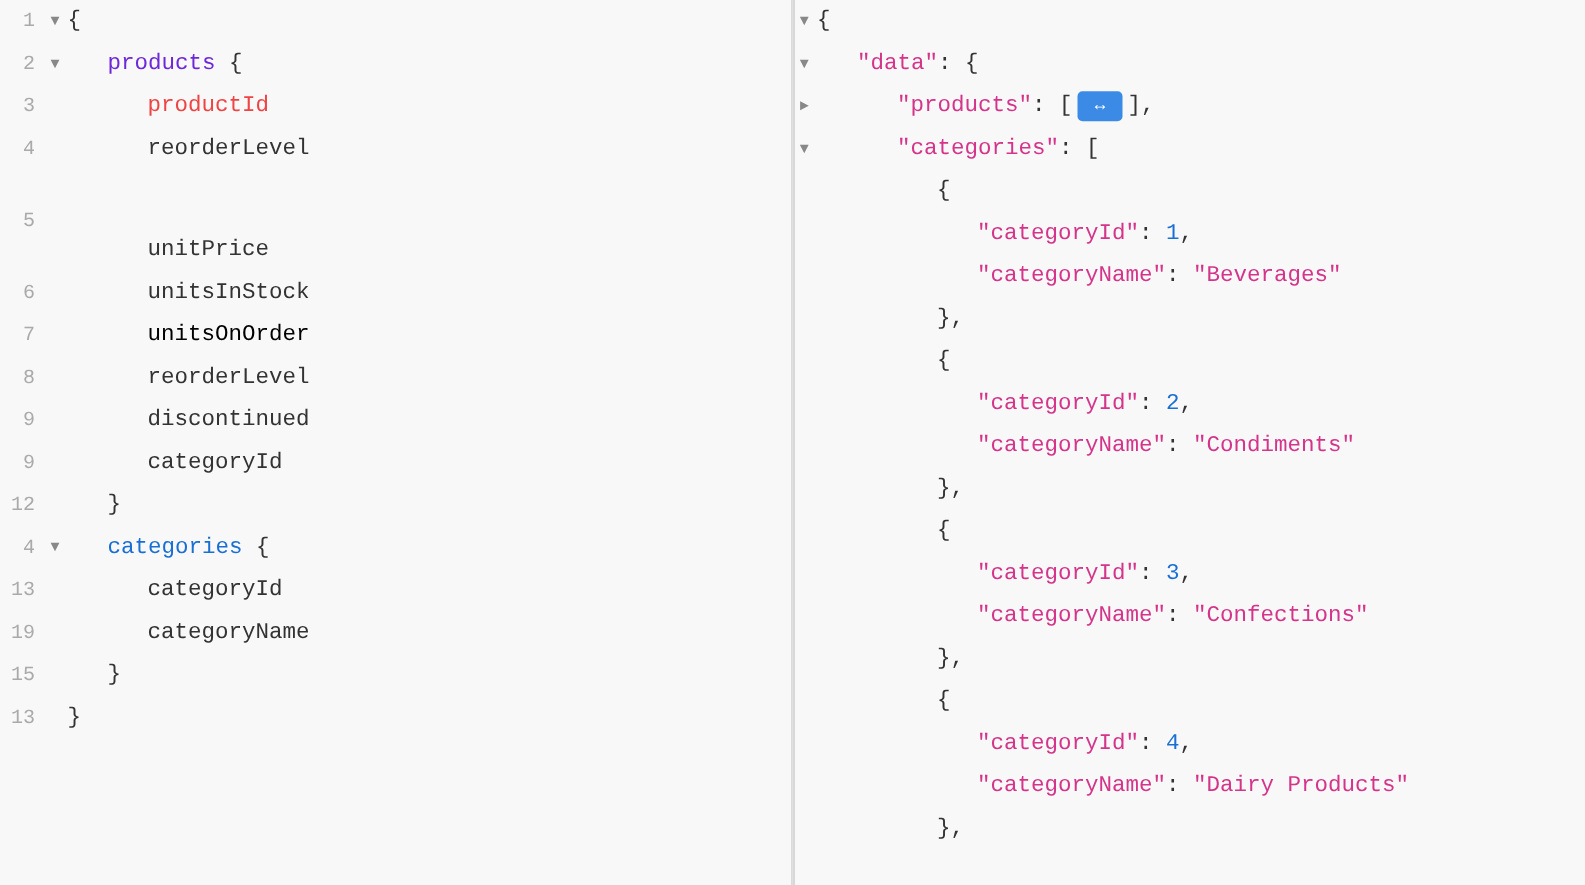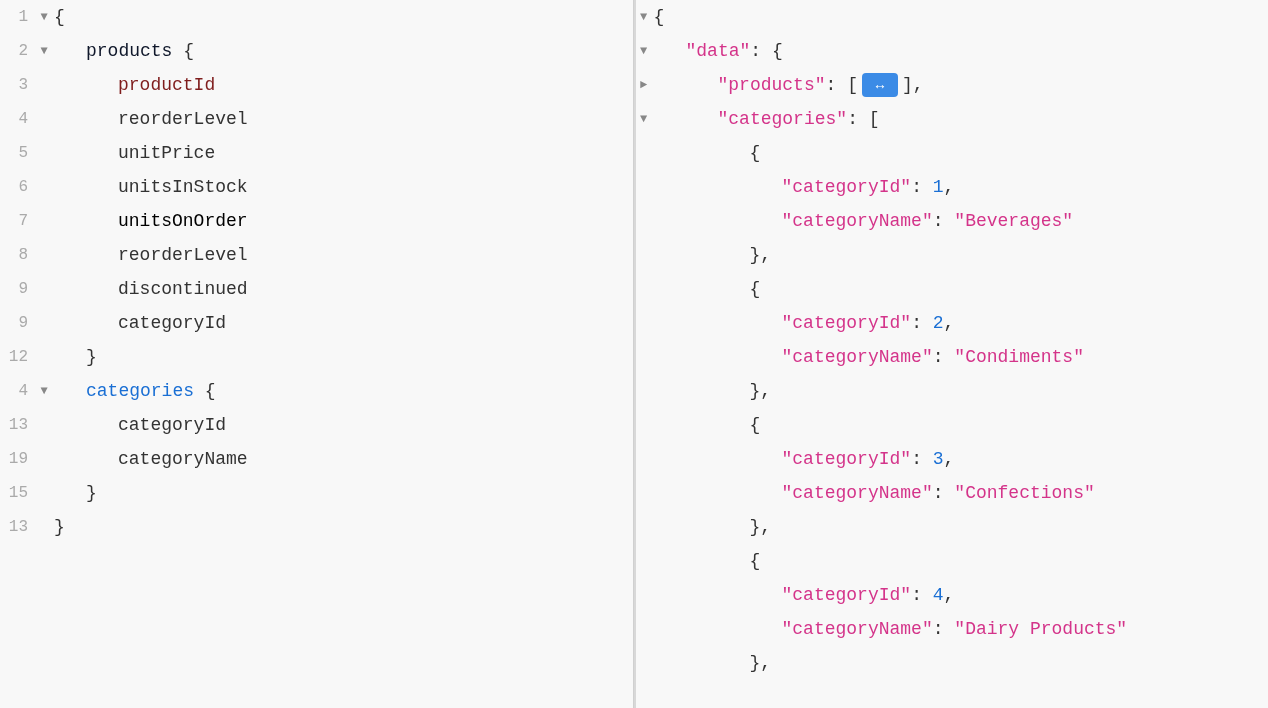--- a/index.html
+++ b/index.html
@@ -102,36 +102,36 @@
 <div class="panel panel-left">
   <div class="code-area" id="left-code">
       <div class="code-line">
         <span class="line-number">1</span>
         <span class="fold-toggle">▼</span>
         <span class="code-content" style="padding-left: 0px;">{</span>
       </div>
       <div class="code-line">
         <span class="line-number">2</span>
         <span class="fold-toggle">▼</span>
-        <span class="code-content" style="padding-left: 32px;"><span style="color: #0f172a;">products </span><span style="color: rgb(51, 51, 51);">{</span></span>
+        <span class="code-content" style="padding-left: 32px;"><span style="color: #6d28d9;">products </span><span style="color: rgb(51, 51, 51);">{</span></span>
       </div>
       <div class="code-line">
         <span class="line-number">3</span>
         <span class="fold-toggle empty">▼</span>
-        <span class="code-content" style="padding-left: 64px;"><span style="color: #7f1d1d;">productId</span></span>
+        <span class="code-content" style="padding-left: 64px;"><span style="color: #ef4444;">productId</span></span>
       </div>
       <div class="code-line">
         <span class="line-number">4</span>
         <span class="fold-toggle empty">▼</span>
         <span class="code-content" style="padding-left: 64px;"><span style="color: rgb(51, 51, 51);">reorderLevel</span></span>
       </div>
       <div class="code-line">
         <span class="line-number">5</span>
         <span class="fold-toggle empty">▼</span>
-        <span class="code-content" style="padding-left: 64px;"><span style="color: rgb(51, 51, 51);">unitPrice</span></span>
+        <span class="code-content" style="padding-left: 64px; margin-top: 47px;"><span style="color: rgb(51, 51, 51);">unitPrice</span></span>
       </div>
       <div class="code-line">
         <span class="line-number">6</span>
         <span class="fold-toggle empty">▼</span>
         <span class="code-content" style="padding-left: 64px;"><span style="color: rgb(51, 51, 51);">unitsInStock</span></span>
       </div>
       <div class="code-line">
         <span class="line-number">7</span>
         <span class="fold-toggle empty">▼</span>
         <span class="code-content" style="padding-left: 64px;"><span style="color: #000000;">unitsOnOrder</span></span>

